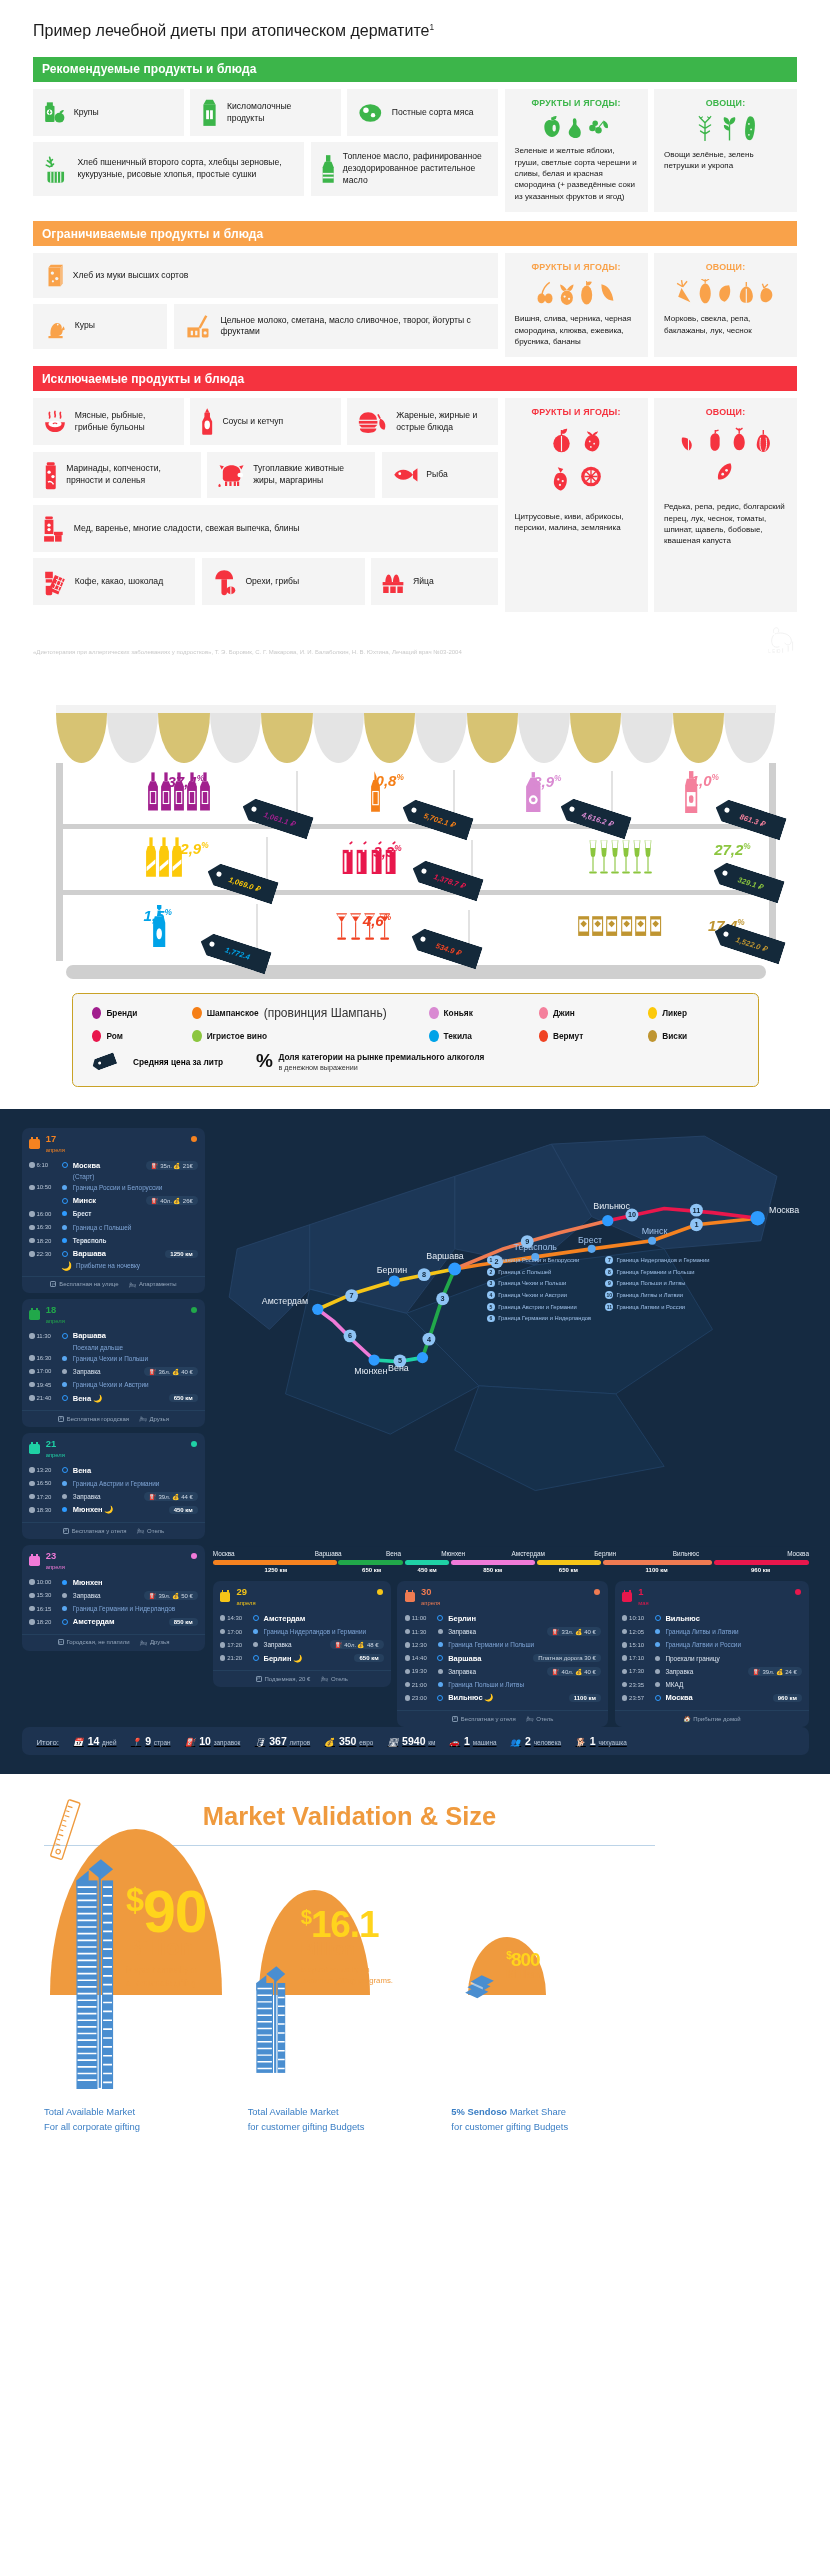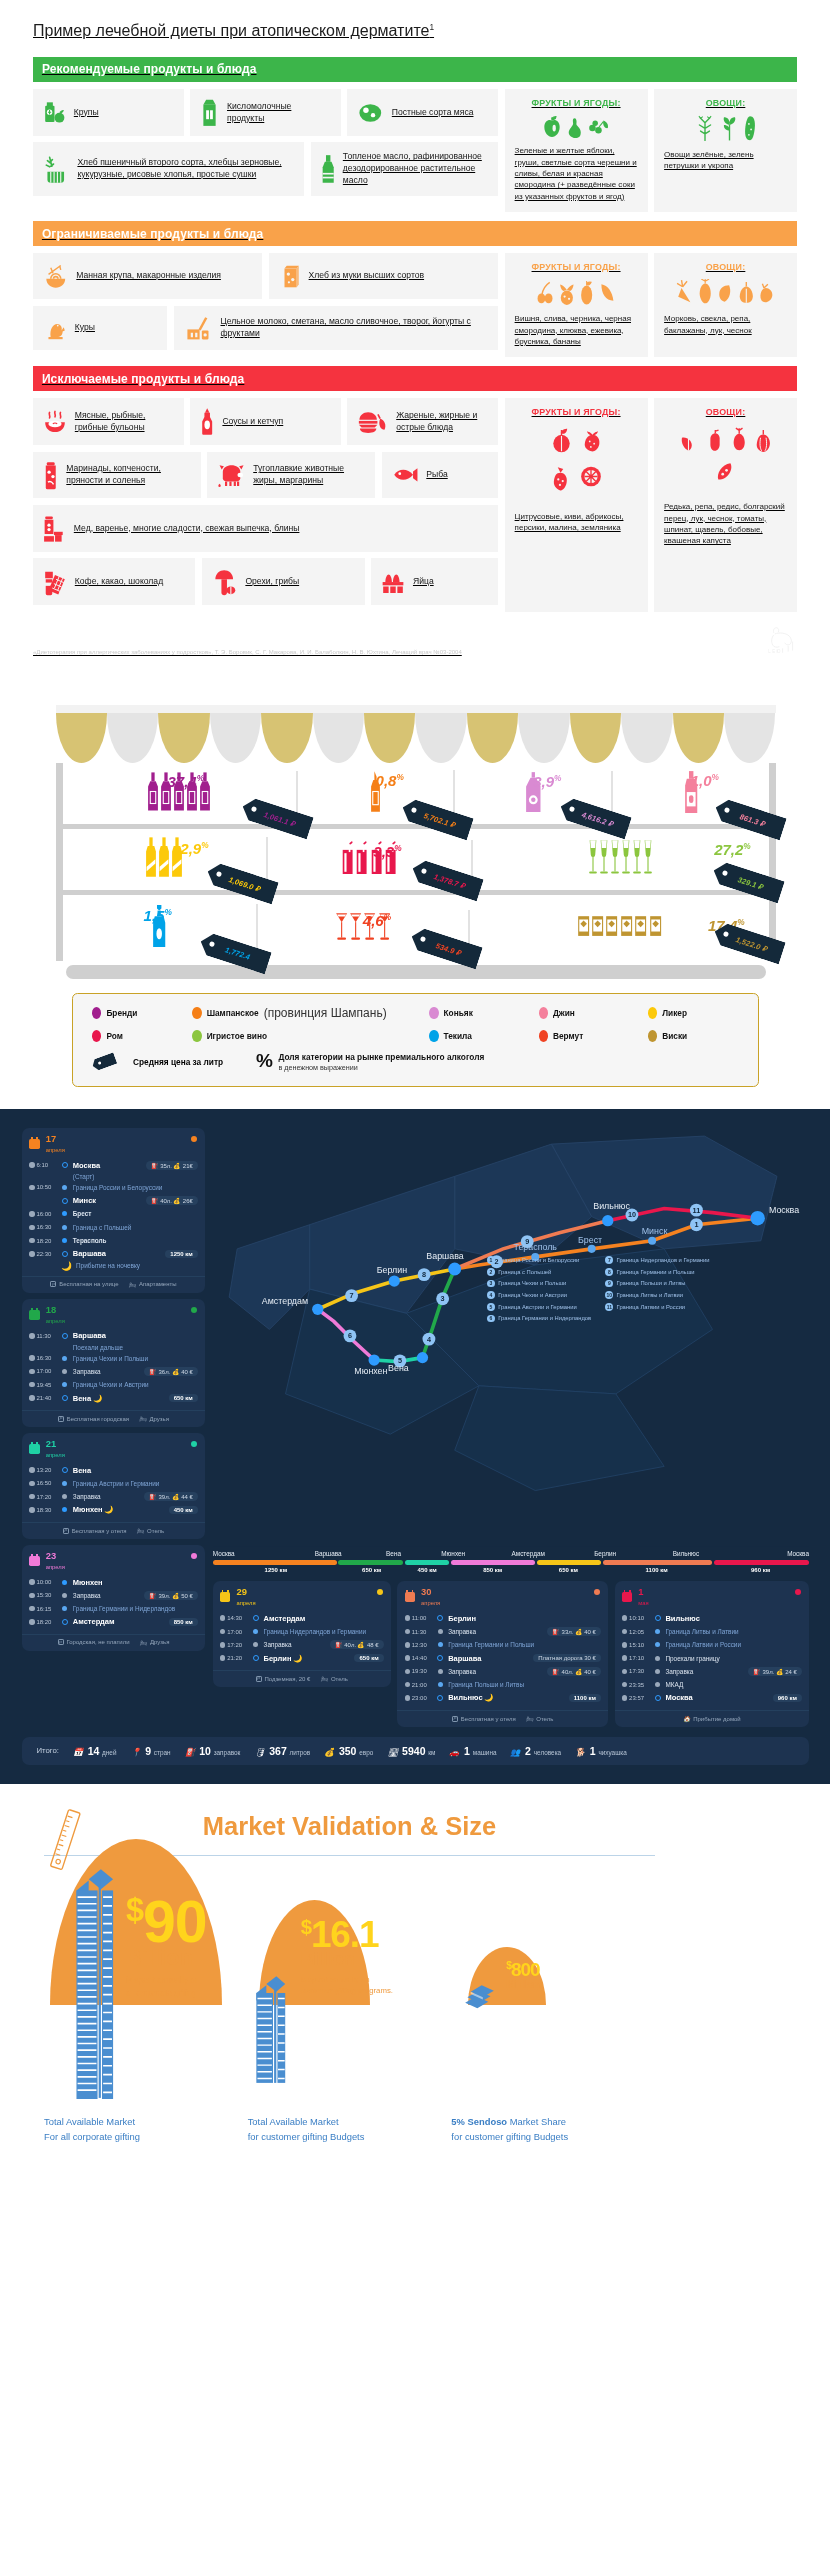--- a/index.html
+++ b/index.html
@@ -3,21 +3,21 @@
 <meta charset="utf-8">
 <style>
   * { box-sizing: border-box; margin:0; padding:0; }
   body {
     width:831px; background:#ffffff;
     font-family:"Liberation Sans", sans-serif;
     -webkit-font-smoothing:antialiased;
   }
 
   
-  .diet-wrap { width:830px; padding:22px 33px 16.6px 33px; background:#fff;text-decoration:underline; }
+  .diet-wrap { width:830px; padding:22px 33px 16.6px 33px; background:#fff; }
   .diet-title { font-size:16px; color:#1d1d1d; font-weight:400; margin-bottom:16.6px; }
   .diet-title sup { font-size:8.3px; vertical-align:super; }
   .band { color:#fff; font-size:12px; font-weight:700; padding:5.5px 8.9px; margin-bottom:7.2px; letter-spacing:0.1px;}
   .band.green { background:#3cb54a; }
   .band.orange{ background:#f9a24a; }
   .band.red   { background:#f5333f; }
 
   .diet-grid { display:flex; gap:6.6px; }
   .diet-left { flex:0 0 465px; }
   .diet-right{ flex:1; display:flex; gap:6.6px; }
@@ -118,21 +118,21 @@
   .maplegend ol{ list-style:none; }
   .maplegend li{ display:flex; align-items:center; gap:3.3px; margin-bottom:3.9px;}
   .num{ width:7.8px;height:7.8px;border-radius:50%;background:#8fc4f5;color:#10273d;font-size:5px;font-weight:800;display:flex;align-items:center;justify-content:center; flex:0 0 auto;}
 
   .scalebar{ margin:3.3px 0 0; }
   .sb-names{ display:flex; font-size:6.4px; color:#e6edf5; }
   .sb-bars{ display:flex; gap:1.7px; height:5px; margin:2.8px 0 2.2px;}
   .sb-bars div{ border-radius:2.8px; }
   .sb-km{ display:flex; font-size:6px; font-weight:800; color:#fff;}
 
-  .totals{ margin-top:10px; background:#1d3350; border-radius:7.2px; padding:7.8px 14.4px; display:flex; align-items:center; gap:14.4px; }
+  .totals{ background:#1d3350; border-radius:7.2px; padding:7.8px 14.4px; display:flex; align-items:flex-end; gap:14.4px;text-decoration:underline; }
   .totals .lab{ font-size:7.8px; color:#c3d0e0; }
   .tot{ display:flex; align-items:baseline; gap:2.8px; color:#fff; }
   .tot .n{ font-size:10.5px; font-weight:800; }
   .tot .u{ font-size:6.4px; color:#b6c4d5; }
   .tglyph{ font-size:8.3px; margin-right:1.1px; }
 
   
   .mk-wrap{ width:699px; background:#fff; padding:28px 44px 39px; }
   .mk-title{ text-align:center; font-size:25.5px; font-weight:800; color:#ef9a3e; margin-bottom:14.4px; }
   .mk-rule{ height:0.6px; background:#bcd4e8; margin-bottom:5.5px; }
@@ -250,29 +250,20 @@
         </div>
         <div class="desc">Овощи зелёные, зелень петрушки и укропа</div>
       </div>
     </div>
   </div>
 
   <div class="band orange" style="margin-top:8.9px">Ограничиваемые продукты и блюда</div>
   <div class="diet-grid">
     <div class="diet-left">
       <div class="rowflex">
-        <div class="cell">
-          <svg class="ic" width="25.5" height="28" viewBox="0 0 46 50">
-              <path d="M6 30h34c0 10-8 16-17 16S6 40 6 30z" fill="#f9a24a"></path>
-              <path d="M14 30a9 9 0 0 1 18 0" stroke="#f9a24a" stroke-width="3" fill="none"></path>
-              <path d="M19 30a4 4 0 0 1 8 0" stroke="#f9a24a" stroke-width="3" fill="none"></path>
-              <path d="M10 22l22-16M14 10l4 10M30 6l2 8" stroke="#f9a24a" stroke-width="2.5"></path>
-            </svg>
-          <div class="tx">Манная крупа, макаронные изделия</div>
-        </div>
         <div class="cell">
           <svg class="ic" width="22" height="26.6" viewBox="0 0 40 48">
               <path d="M10 10h22v34H10z" fill="#f9a24a"></path>
               <path d="M10 10l4-5h22l-4 5" fill="#f9a24a"></path>
               <path d="M32 10l4-5v34l-4 5" fill="#f9a24a" opacity=".7"></path>
               <circle cx="17" cy="20" r="3" fill="#f4f4f4"></circle>
               <circle cx="25" cy="30" r="3" fill="#f4f4f4"></circle>
               <circle cx="18" cy="35" r="2" fill="#f4f4f4"></circle>
             </svg>
           <div class="tx">Хлеб из муки высших сортов</div>

